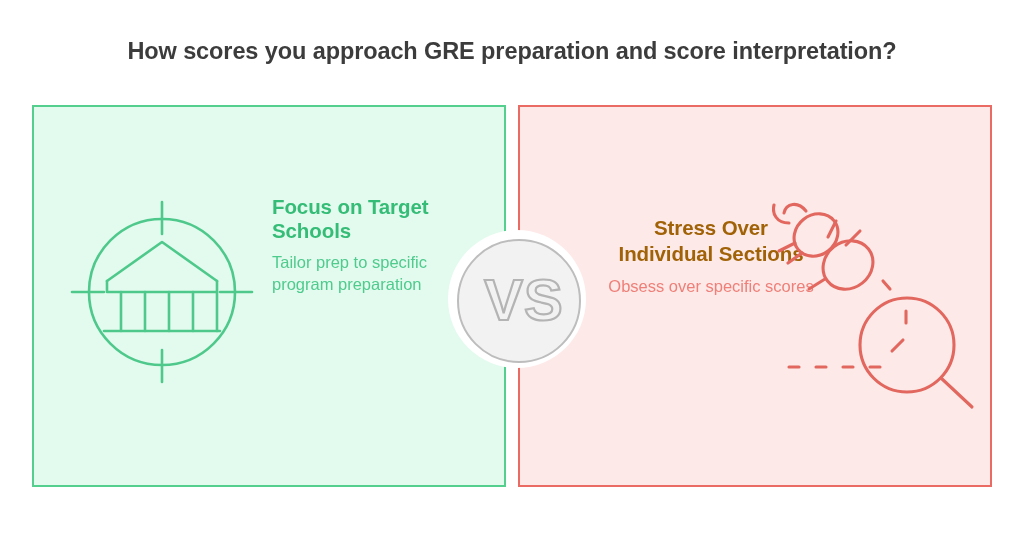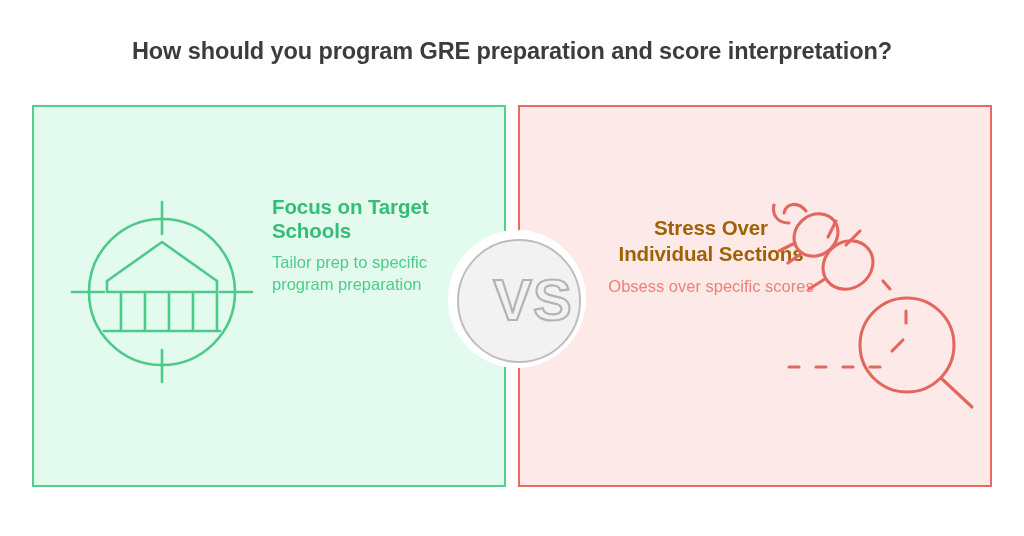--- a/index.html
+++ b/index.html
@@ -141,21 +141,21 @@
     top: 9px;
     width: 120px;
     height: 120px;
     border-radius: 50%;
     background: #f2f2f2;
     border: 2px solid #bdbdbd;
     box-sizing: content-box;
   }
   .vs-label {
     position: absolute;
-    left: 16px;
+    left: 7px;
     top: 0;
     width: 138px;
     height: 138px;
     display: flex;
     align-items: flex-start;
     justify-content: center;
   }
   .vs-label svg text {
     font-family: "Liberation Sans", sans-serif;
     font-size: 58px;
@@ -164,21 +164,21 @@
     stroke: #b4b4b4;
     stroke-width: 2.2px;
     letter-spacing: 1px;
   }
 </style>
 </head>
 <body>
 
 <div id="stage">
 
-  <div class="page-title">How should you program GRE preparation and score interpretation?</div>
+  <div class="page-title">How scores you approach GRE preparation and score interpretation?</div>
 
   <div class="panel panel-left">
     <div class="panel-inner">
 
       <div class="target-icon-wrap">
         <svg width="200" height="200" viewBox="0 0 200 200" fill="none" stroke="#4ec98b" stroke-width="2.6" stroke-linecap="round" stroke-linejoin="round">
 
           <circle cx="100" cy="100" r="73"></circle>
 
           <line x1="100" y1="10" x2="100" y2="42"></line>

